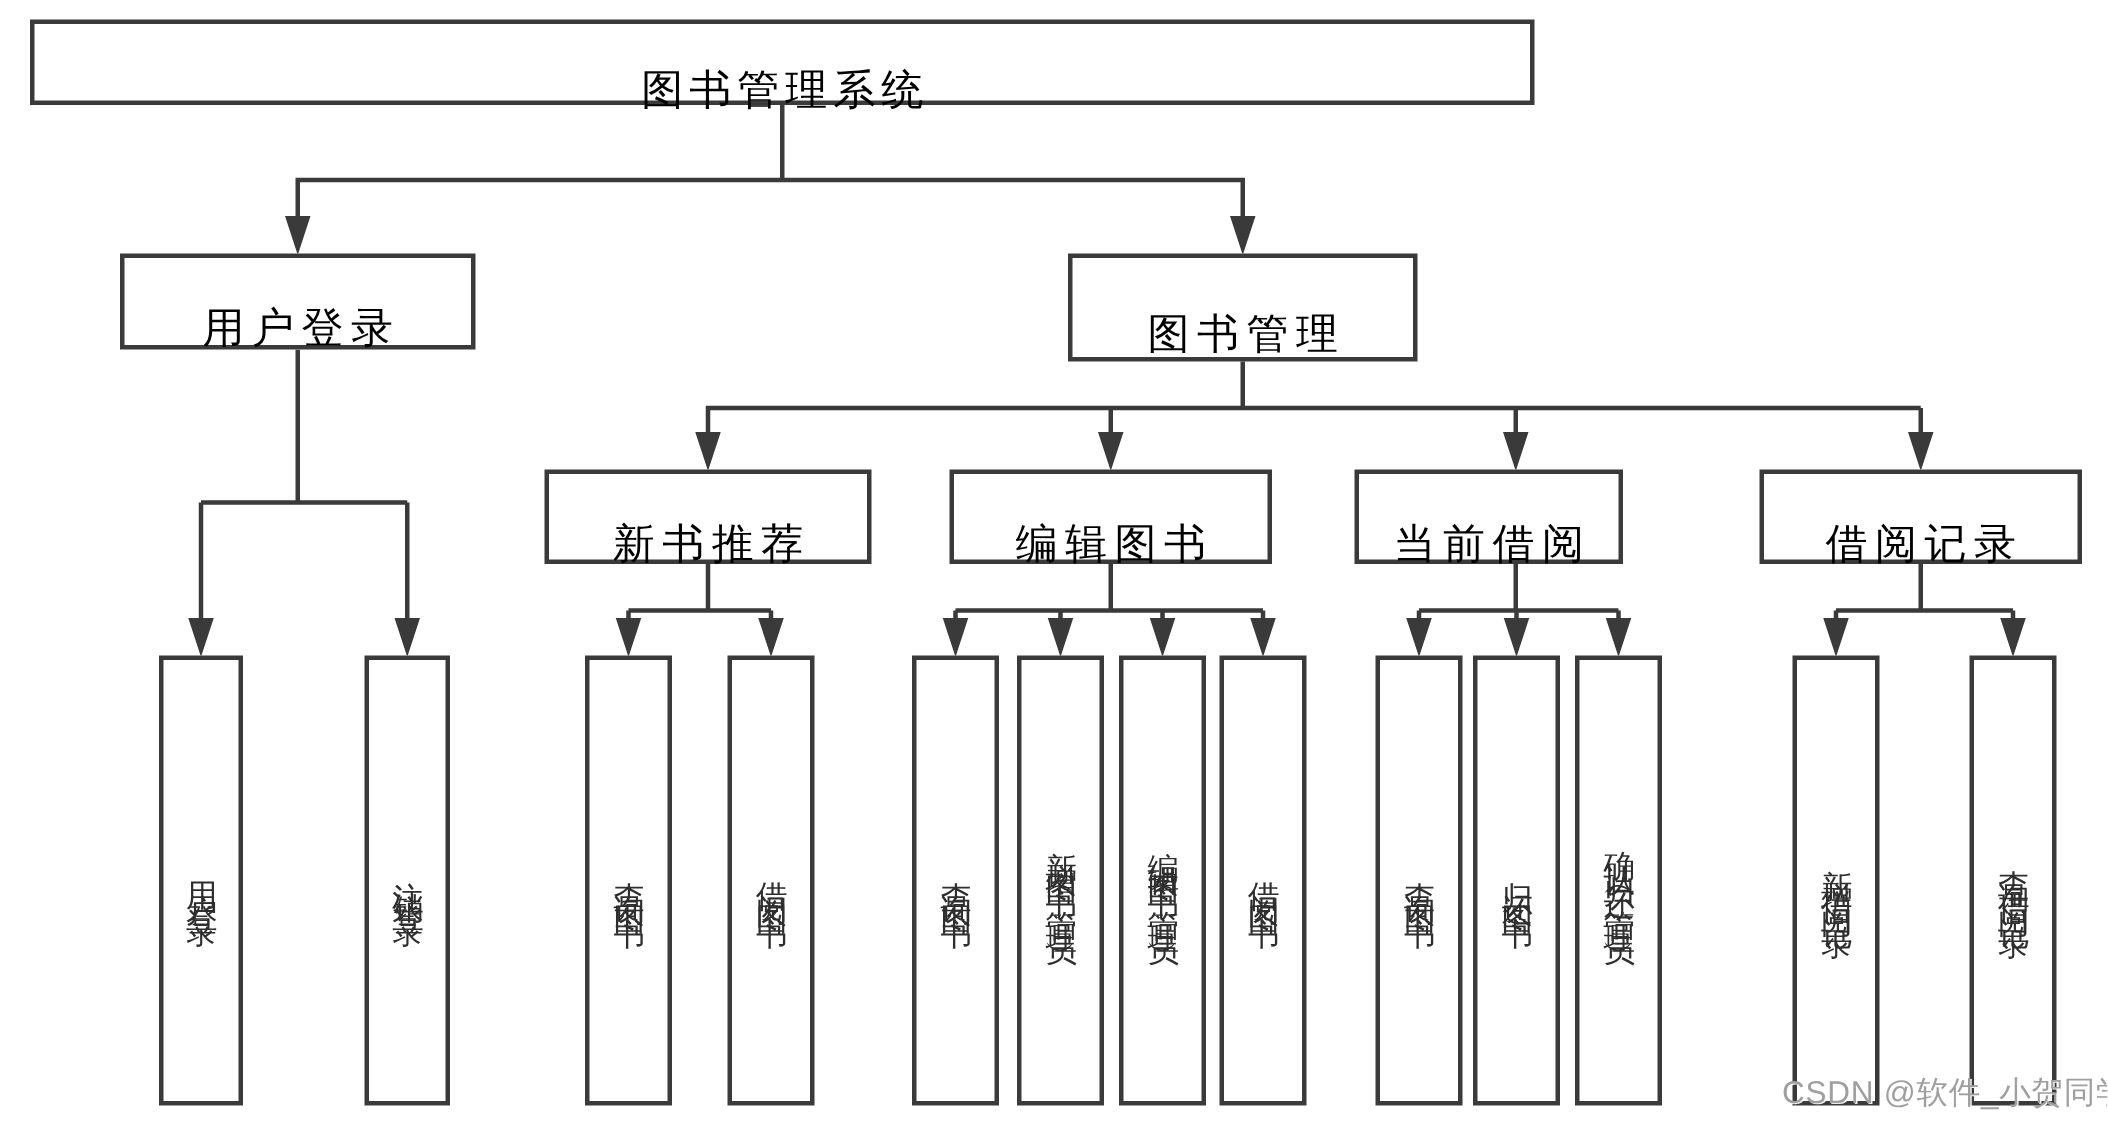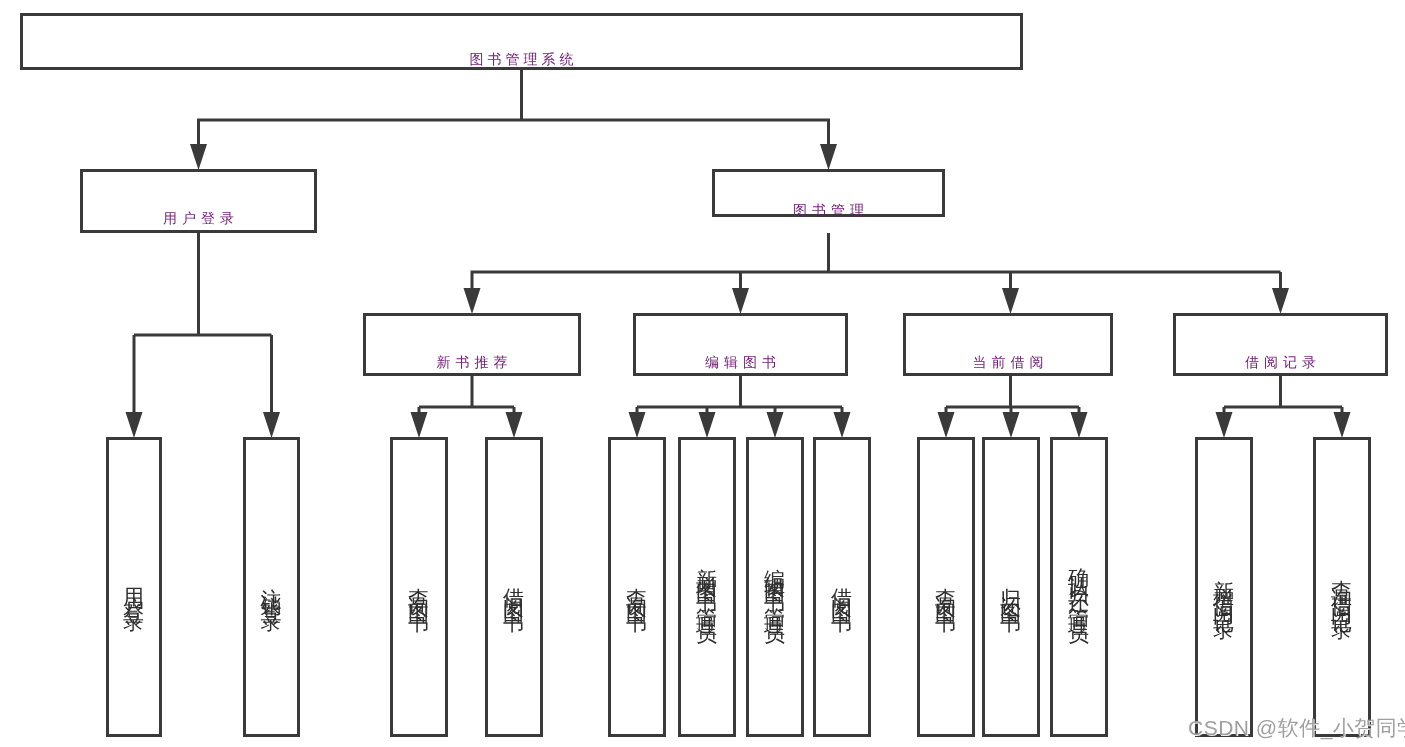--- a/index.html
+++ b/index.html
@@ -8,21 +8,21 @@
     background:#ffffff;
     font-family:"Liberation Sans","DejaVu Sans",sans-serif;
     color:#2e2e2e;
   }
   .wires{position:absolute;left:0;top:0;width:1405px;height:747px;z-index:1;}
   .box{
     position:absolute;box-sizing:border-box;background:#ffffff;
     border:3px solid #3a3a3a;display:flex;align-items:center;justify-content:center;
     z-index:2;
   }
-  .hlabel{font-size:14px;letter-spacing:5px;text-indent:5px;white-space:nowrap;color:#701a75;margin-top:36px;}
+  .hlabel{font-size:28px;letter-spacing:5px;text-indent:5px;white-space:nowrap;color:#000000;margin-top:36px;}
   .root .hlabel{letter-spacing:4px;text-indent:4px;}
   .vlabel{
     writing-mode:vertical-rl;
     font-size:21px;letter-spacing:8px;line-height:1;
     white-space:nowrap;color:#2e2e2e;
   }
   .watermark{
     position:absolute;left:1188px;top:714px;z-index:3;
     font-size:21px;letter-spacing:0.5px;color:#9f9f9f;
     text-shadow:1px 1px 0 rgba(255,255,255,0.9);
@@ -71,31 +71,31 @@
              M1333.5 412 L1350.5 412 L1342 438 Z"></path>
   </svg>
 
   <div class="box root" style="left:20px;top:13px;width:1003px;height:57px;">
     <span class="hlabel">图书管理系统</span>
   </div>
 
   <div class="box" style="left:80px;top:169px;width:237px;height:64px;">
     <span class="hlabel">用户登录</span>
   </div>
-  <div class="box" style="left:712px;top:169px;width:233px;height:48px;">
+  <div class="box" style="left:712px;top:169px;width:233px;height:72px;">
     <span class="hlabel">图书管理</span>
   </div>
 
   <div class="box" style="left:363px;top:313px;width:218px;height:63px;">
     <span class="hlabel">新书推荐</span>
   </div>
   <div class="box" style="left:633px;top:313px;width:215px;height:63px;">
     <span class="hlabel">编辑图书</span>
   </div>
-  <div class="box" style="left:903px;top:313px;width:210px;height:63px;">
+  <div class="box" style="left:903px;top:313px;width:179px;height:63px;">
     <span class="hlabel">当前借阅</span>
   </div>
   <div class="box" style="left:1173px;top:313px;width:215px;height:63px;">
     <span class="hlabel">借阅记录</span>
   </div>
 
   <div class="box" style="left:106px;top:437px;width:56px;height:300px;">
     <span class="vlabel">用户登录</span>
   </div>
   <div class="box" style="left:243px;top:437px;width:57px;height:300px;">

